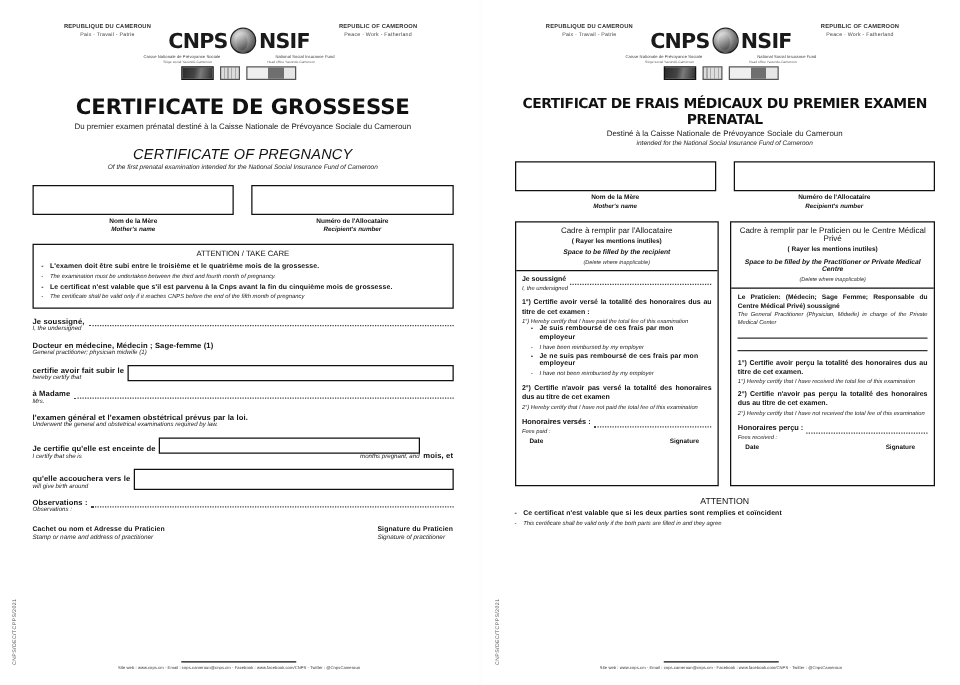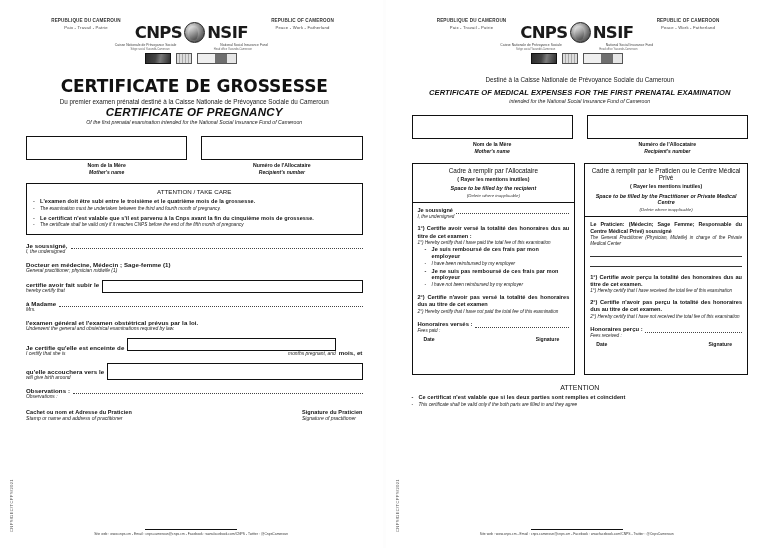--- a/index.html
+++ b/index.html
@@ -108,25 +108,24 @@
     font-weight: bold;
     font-size: 17px;
     letter-spacing: -0.1px;
     color: #111;
   }
   .t-main.small { font-size: 11.1px; letter-spacing: -0.35px; }
   .t-sub { font-size: 6.3px; margin-top: 2px; color: #1a1a1a; }
   .t-main-it {
     font-style: italic;
     font-size: 11.6px;
-    margin-top: 0;
+    margin-top: 12px;
     font-family: "Liberation Sans", sans-serif;
     color: #111;
     letter-spacing: 0.2px;
-    font-weight: bold;
   }
   .t-main-it.bold { font-weight: bold; font-size: 7.6px; letter-spacing: 0.05px; margin-top: 5px;}
   .t-sub-it { font-style: italic; font-size: 5.2px; margin-top: 1.5px; color: #222; }
 
   
   .namerow { display: flex; gap: 14px; margin-top: 11px; }
   .namecell { flex: 1; }
   .namebox {
     height: 24px;
     border: 1.1px solid #111;
@@ -411,22 +410,22 @@
         <span>Head office Yaounde-Cameroon</span>
       </div>
       <div class="cert-badges">
         <span class="badge-blk"></span>
         <span class="badge-gry"></span>
         <span class="badge-wide"></span>
       </div>
     </div>
 
     <div class="titleblock">
+      <div class="t-main small">CERTIFICAT DE FRAIS MÉDICAUX DU PREMIER EXAMEN PRENATAL</div>
       <div class="t-sub">Destiné à la Caisse Nationale de Prévoyance Sociale du Cameroun</div>
-      <div class="t-main-it bold">CERTIFICATE OF MEDICAL EXPENSES FOR THE FIRST PRENATAL EXAMINATION</div>
       <div class="t-sub-it">intended for the National Social Insurance Fund of Cameroon</div>
     </div>
 
     <div class="namerow">
       <div class="namecell">
         <div class="namebox"></div>
         <div class="namelbl">Nom de la Mère</div>
         <div class="namelbl it">Mother's name</div>
       </div>
       <div class="namecell">

